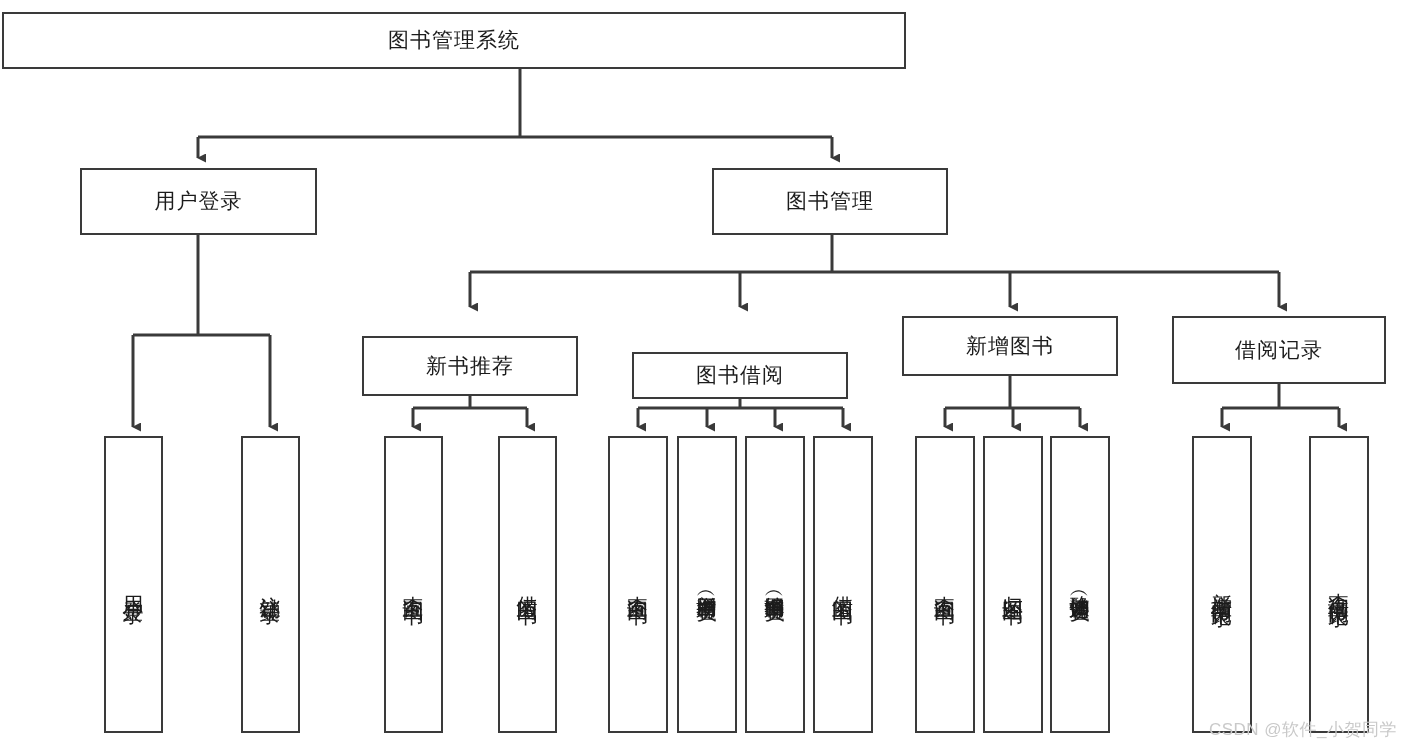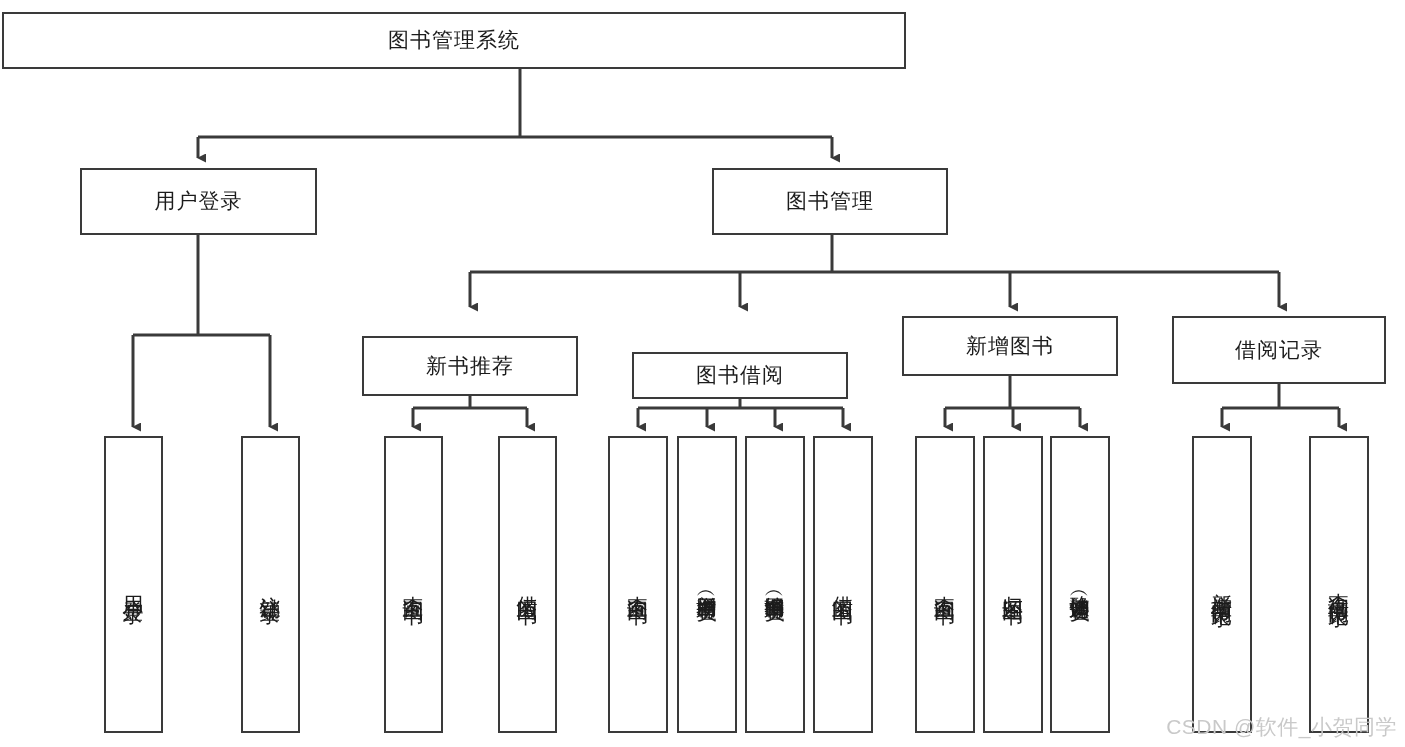--- a/index.html
+++ b/index.html
@@ -56,21 +56,21 @@
     white-space: nowrap;
   }
   .node.vertical.tight .label {
     font-size: 20px;
     letter-spacing: 1px;
   }
   .watermark {
     position: absolute;
     right: 8px;
     bottom: 6px;
-    font-size: 21px;
+    font-size: 17px;
     color: #c9c9c9;
     letter-spacing: 0.5px;
     white-space: nowrap;
   }
 </style>
 </head>
 <body>
 
 <div id="canvas">
 

